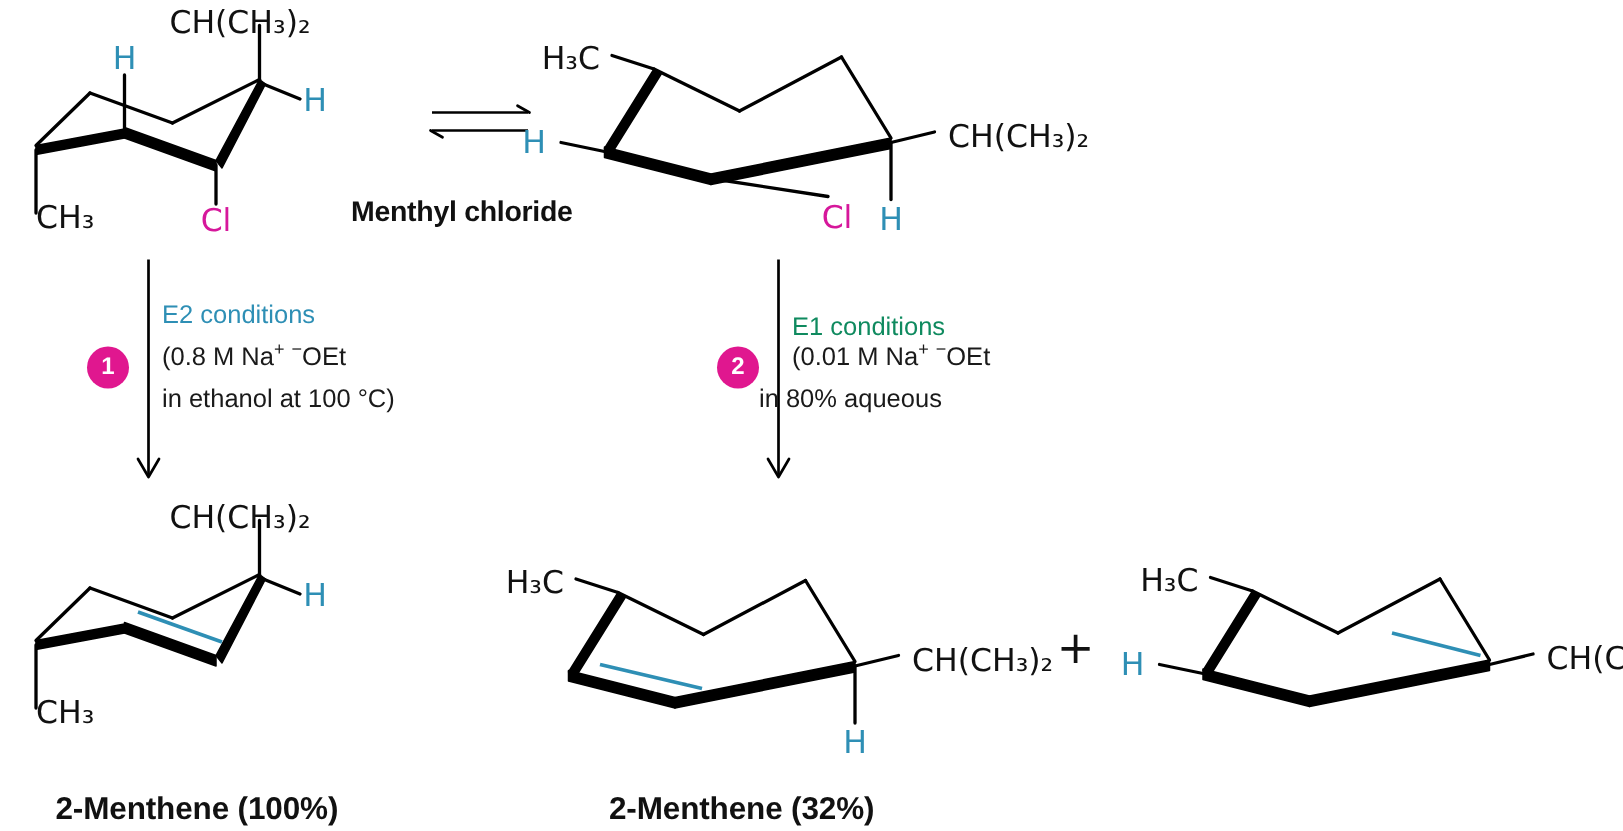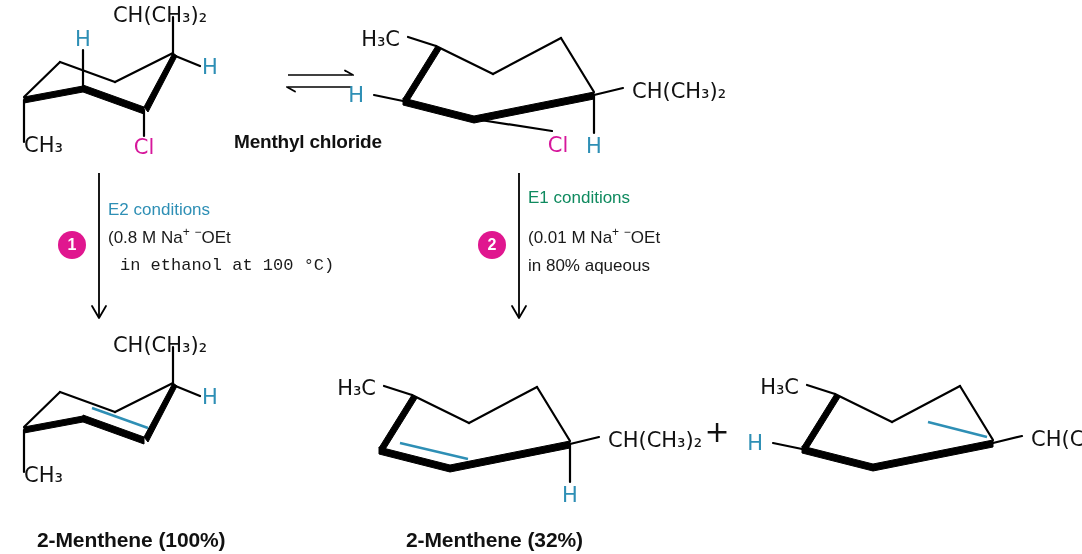--- a/index.html
+++ b/index.html
@@ -277,25 +277,25 @@
     <text class="atom-h" x="743" y="450" text-anchor="end"><tspan>H</tspan></text>
   </svg>
 
   <div class="txt eq-caption" style="left:214px; top:131px;">Menthyl chloride</div>
 
   <div class="step-badge" style="left:38px; top:231px;">1</div>
   <div class="txt cond-head e2" style="left:88px; top:200px;">E2 conditions</div>
   <div class="txt cond-line" style="left:88px; top:228px;">
     <span>(0.8 M Na</span><sup>+</sup><span> </span><sup>−</sup><span>OEt</span>
   </div>
-  <div class="txt cond-line" style="left:100px; top:256px;font-family:Liberation Mono, monospace;">in ethanol at 100 °C)</div>
+  <div class="txt cond-line" style="left:88px; top:256px;">in ethanol at 100 °C)</div>
 
   <div class="step-badge" style="left:458px; top:231px;">2</div>
-  <div class="txt cond-head e1" style="left:508px; top:188px;">E1 conditions</div>
+  <div class="txt cond-head e1" style="left:508px; top:208px;">E1 conditions</div>
   <div class="txt cond-line" style="left:508px; top:228px;">
     <span>(0.01 M Na</span><sup>+</sup><span> </span><sup>−</sup><span>OEt</span>
   </div>
-  <div class="txt cond-line" style="left:508px; top:256px;">in 80% aqueous</div>
+  <div class="txt cond-line" style="left:486px; top:256px;">in 80% aqueous</div>
 
   <div class="txt product-caption" style="left:17px; top:528px;">2-Menthene (100%)</div>
   <div class="txt product-caption" style="left:386px; top:528px;">2-Menthene (32%)</div>
 
 </div>
 
 </body></html>

